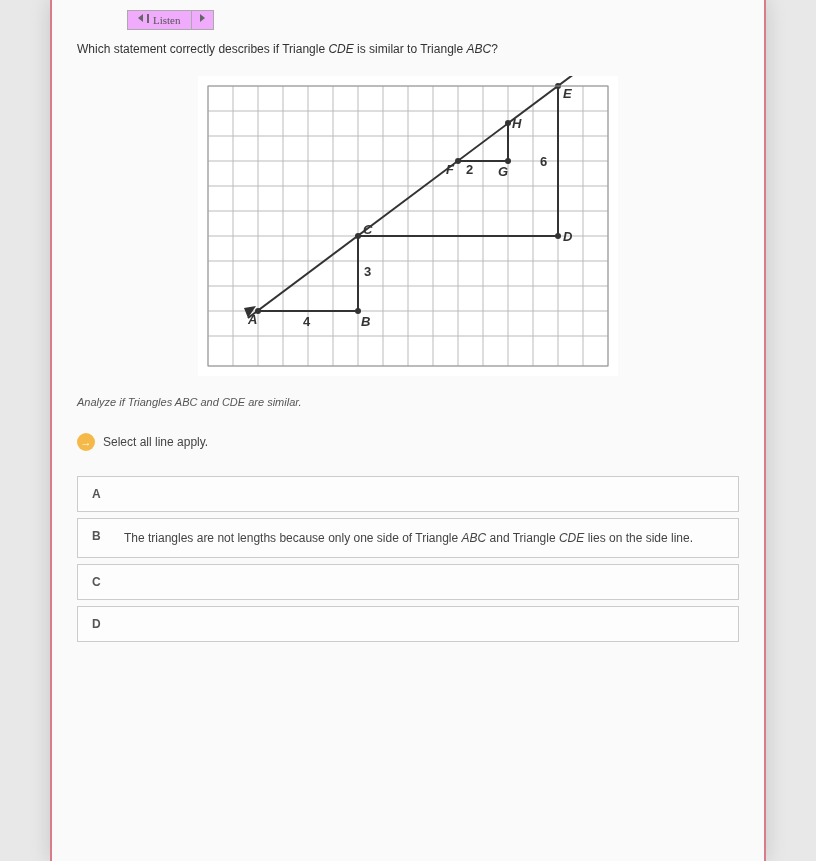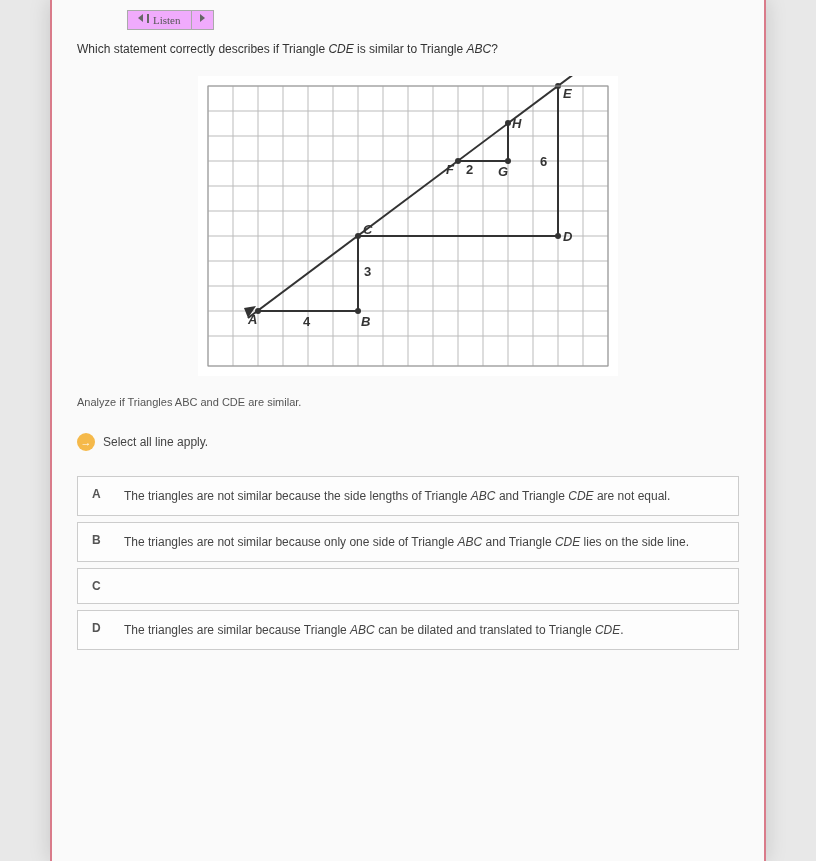--- a/index.html
+++ b/index.html
@@ -62,20 +62,21 @@
     color: #333;
     margin-bottom: 20px;
   }
   .em { font-style: italic; }
   .figure-wrap {
     display:flex;justify-content:center;margin:10px 0 20px 0;
   }
   svg.grid { background:#fff; }
   .analyze {
     font-size: 11px;
+    font-style: italic;
     color: #555;
     margin: 15px 0 25px 0;
   }
   .select-row {
     display:flex;align-items:center;gap:8px;
     font-size:12px;color:#444;margin-bottom:25px;
   }
   .select-icon {
     width:18px;height:18px;border-radius:50%;
     background:#f5b94a;display:flex;align-items:center;justify-content:center;
@@ -203,34 +204,28 @@
   <p class="analyze">Analyze if Triangles ABC and CDE are similar.</p>
 
   <div class="select-row">
     <span class="select-icon">→</span>
     <span>Select all line apply.</span>
   </div>
 
   <div class="options">
     <div class="option">
       <span class="option-letter">A</span>
-      <span class="option-text">
-        <span>The triangles are not similar because the side lengths of Triangle </span><span class="em">ABC</span><span> and Triangle </span><span class="em">CDE</span><span> are not equal.</span>
-      </span>
     </div>
     <div class="option">
       <span class="option-letter">B</span>
       <span class="option-text">
-        <span>The triangles are not similar because only one side of Triangle </span><span class="em">ABC</span><span> and Triangle </span><span class="em">CDE</span><span> lies on the side line.</span>
+        <span>The triangles are not lengths because only one side of Triangle </span><span class="em">ABC</span><span> and Triangle </span><span class="em">CDE</span><span> lies on the side line.</span>
       </span>
     </div>
     <div class="option">
       <span class="option-letter">C</span>
     </div>
     <div class="option">
       <span class="option-letter">D</span>
-      <span class="option-text">
-        <span>The triangles are similar because Triangle </span><span class="em">ABC</span><span> can be dilated and translated to Triangle </span><span class="em">CDE</span><span>.</span>
-      </span>
     </div>
   </div>
 
 </div>
 
 </body></html>

